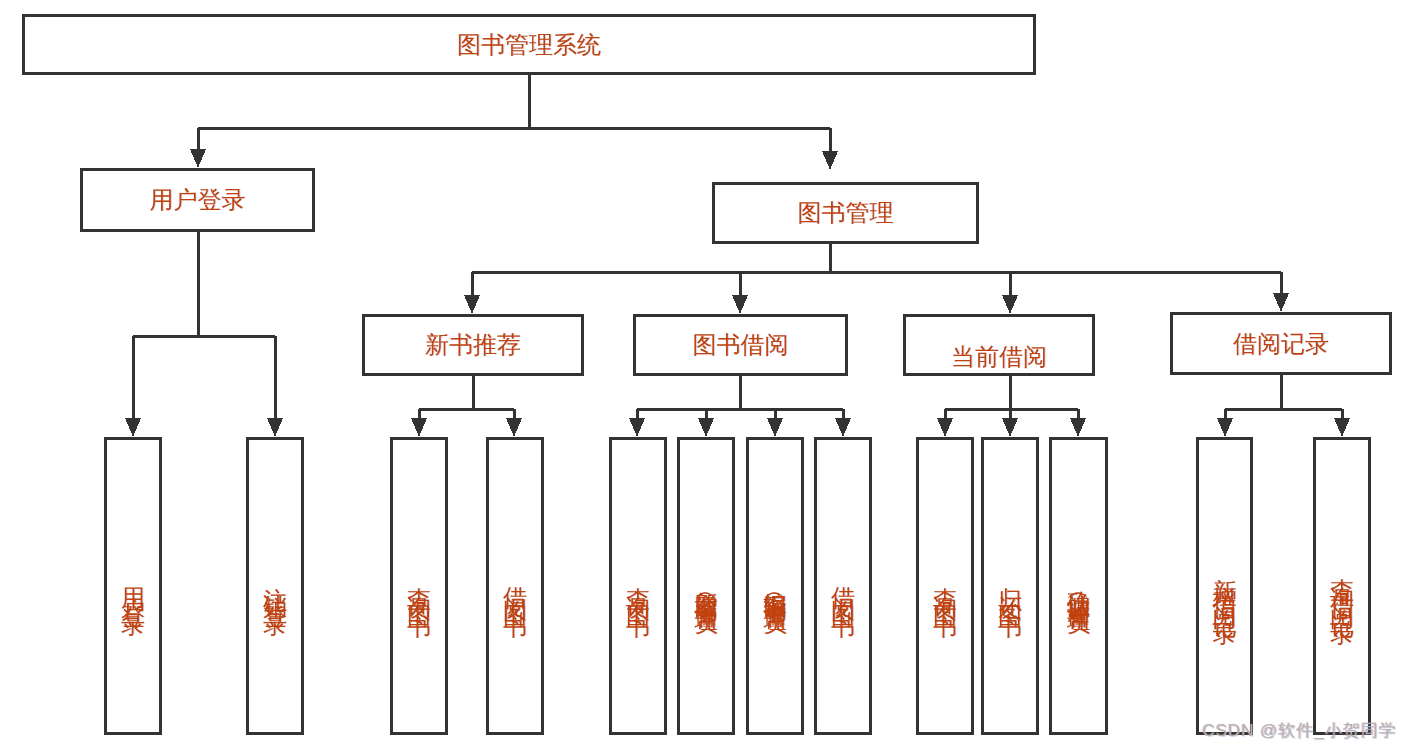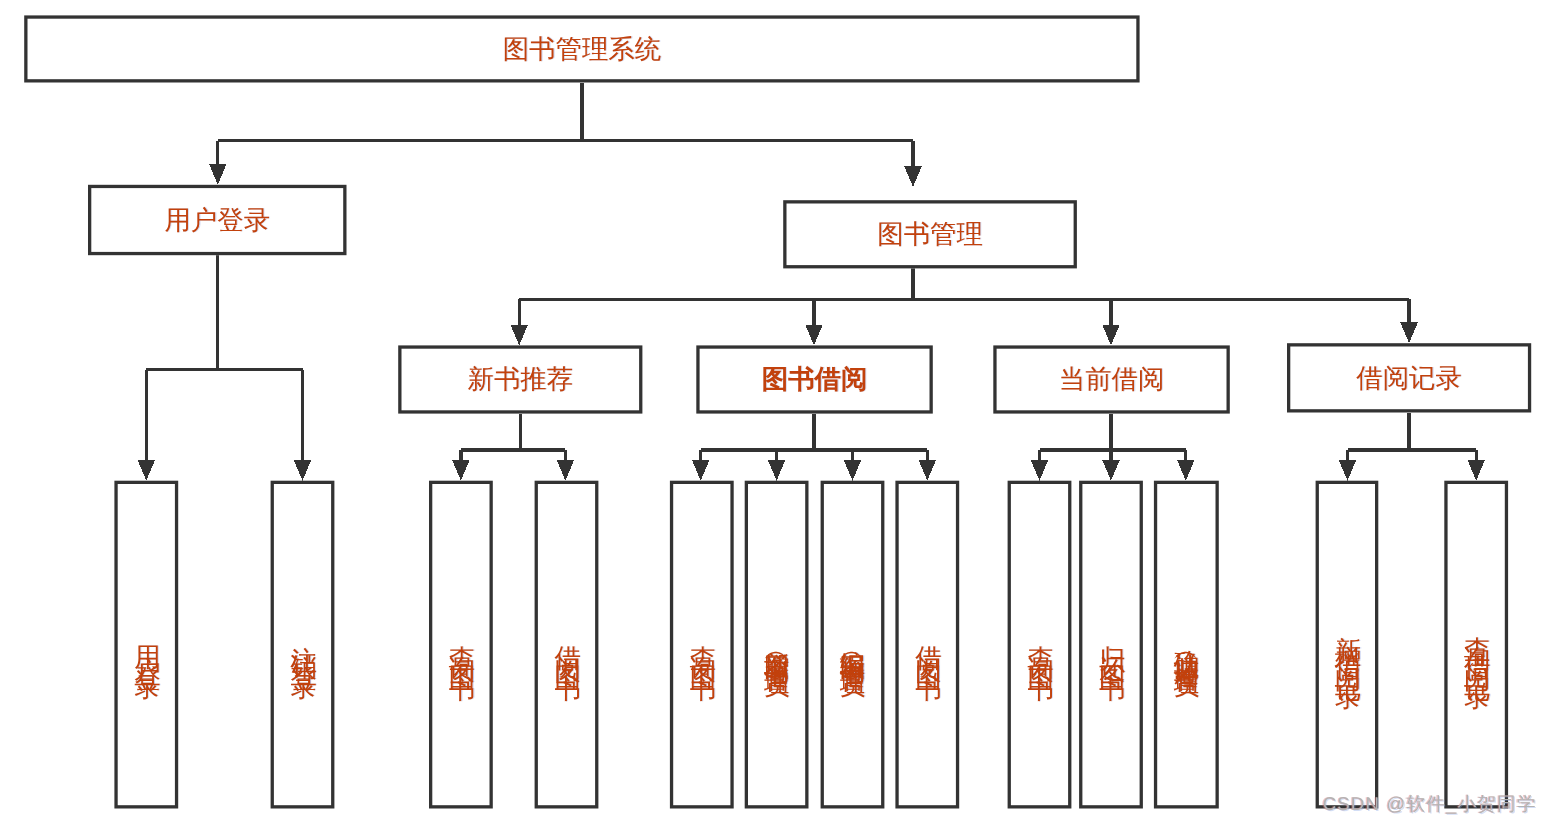--- a/index.html
+++ b/index.html
@@ -42,22 +42,22 @@
   }
   .leaf.long .vtext {
     letter-spacing: 3px;
     font-size: 23px;
   }
   
   #n-root { left: 22px;  top: 14px;  width: 1014px; height: 61px; }
   #n-login{ left: 80px;  top: 168px; width: 235px;  height: 64px; }
   #n-mgmt { left: 712px; top: 170px; width: 267px;  height: 62px; margin-top: 12px; }
   #n-l3a  { left: 362px; top: 314px; width: 222px;  height: 62px; }
-  #n-l3b  { left: 633px; top: 314px; width: 215px;  height: 62px; font-weight: bold; }
-  #n-l3c  { left: 903px; top: 314px; width: 215px;  height: 62px; }
+  #n-l3b  { left: 633px; top: 314px; width: 215px;  height: 62px; }
+  #n-l3c  { left: 903px; top: 314px; width: 192px;  height: 62px; align-items: flex-end; }
   #n-l3d  { left: 1170px;top: 312px; width: 222px;  height: 63px; }
   #lf1  { left: 104px;  width: 58px; }
   #lf2  { left: 246px;  width: 58px; }
   #lf3  { left: 390px;  width: 58px; }
   #lf4  { left: 486px;  width: 58px; }
   #lf5  { left: 609px;  width: 58px; }
   #lf6  { left: 677px;  width: 58px; }
   #lf7  { left: 746px;  width: 58px; }
   #lf8  { left: 814px;  width: 58px; }
   #lf9  { left: 916px;  width: 58px; }

